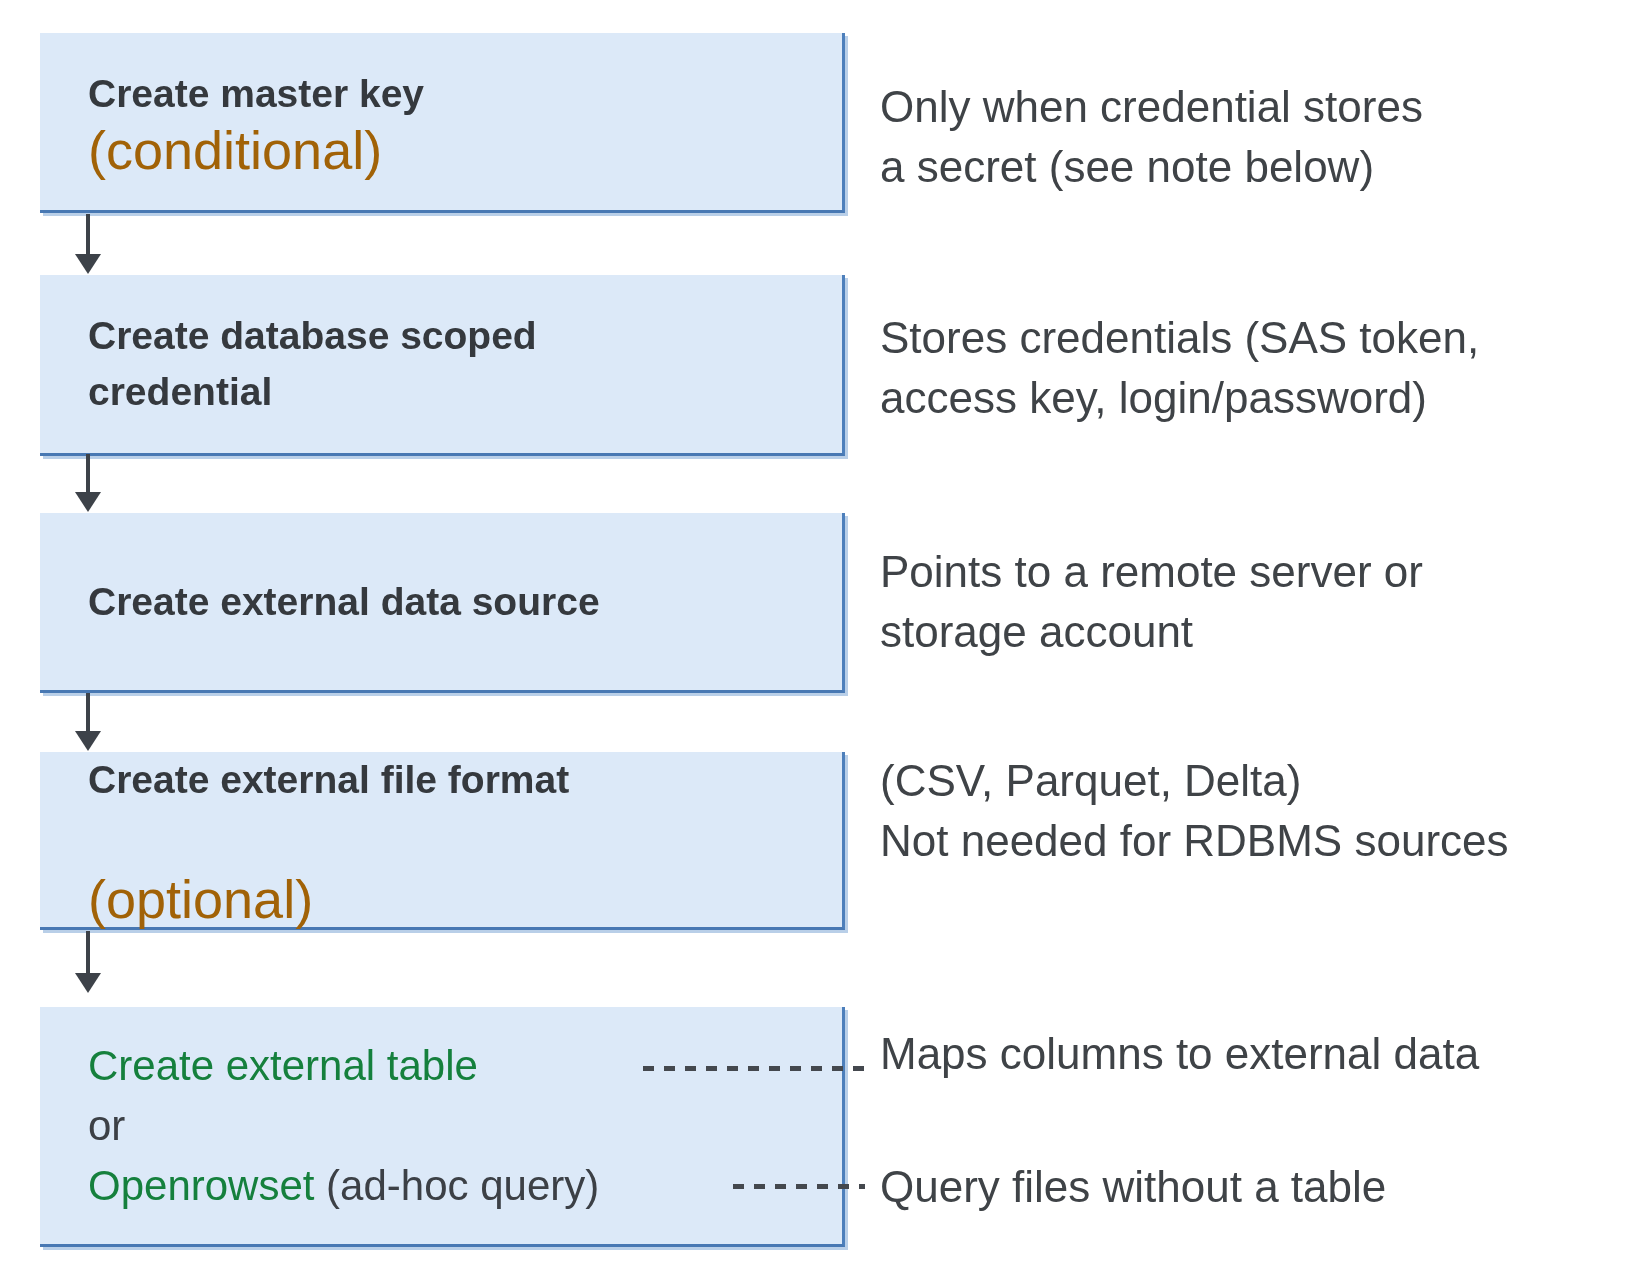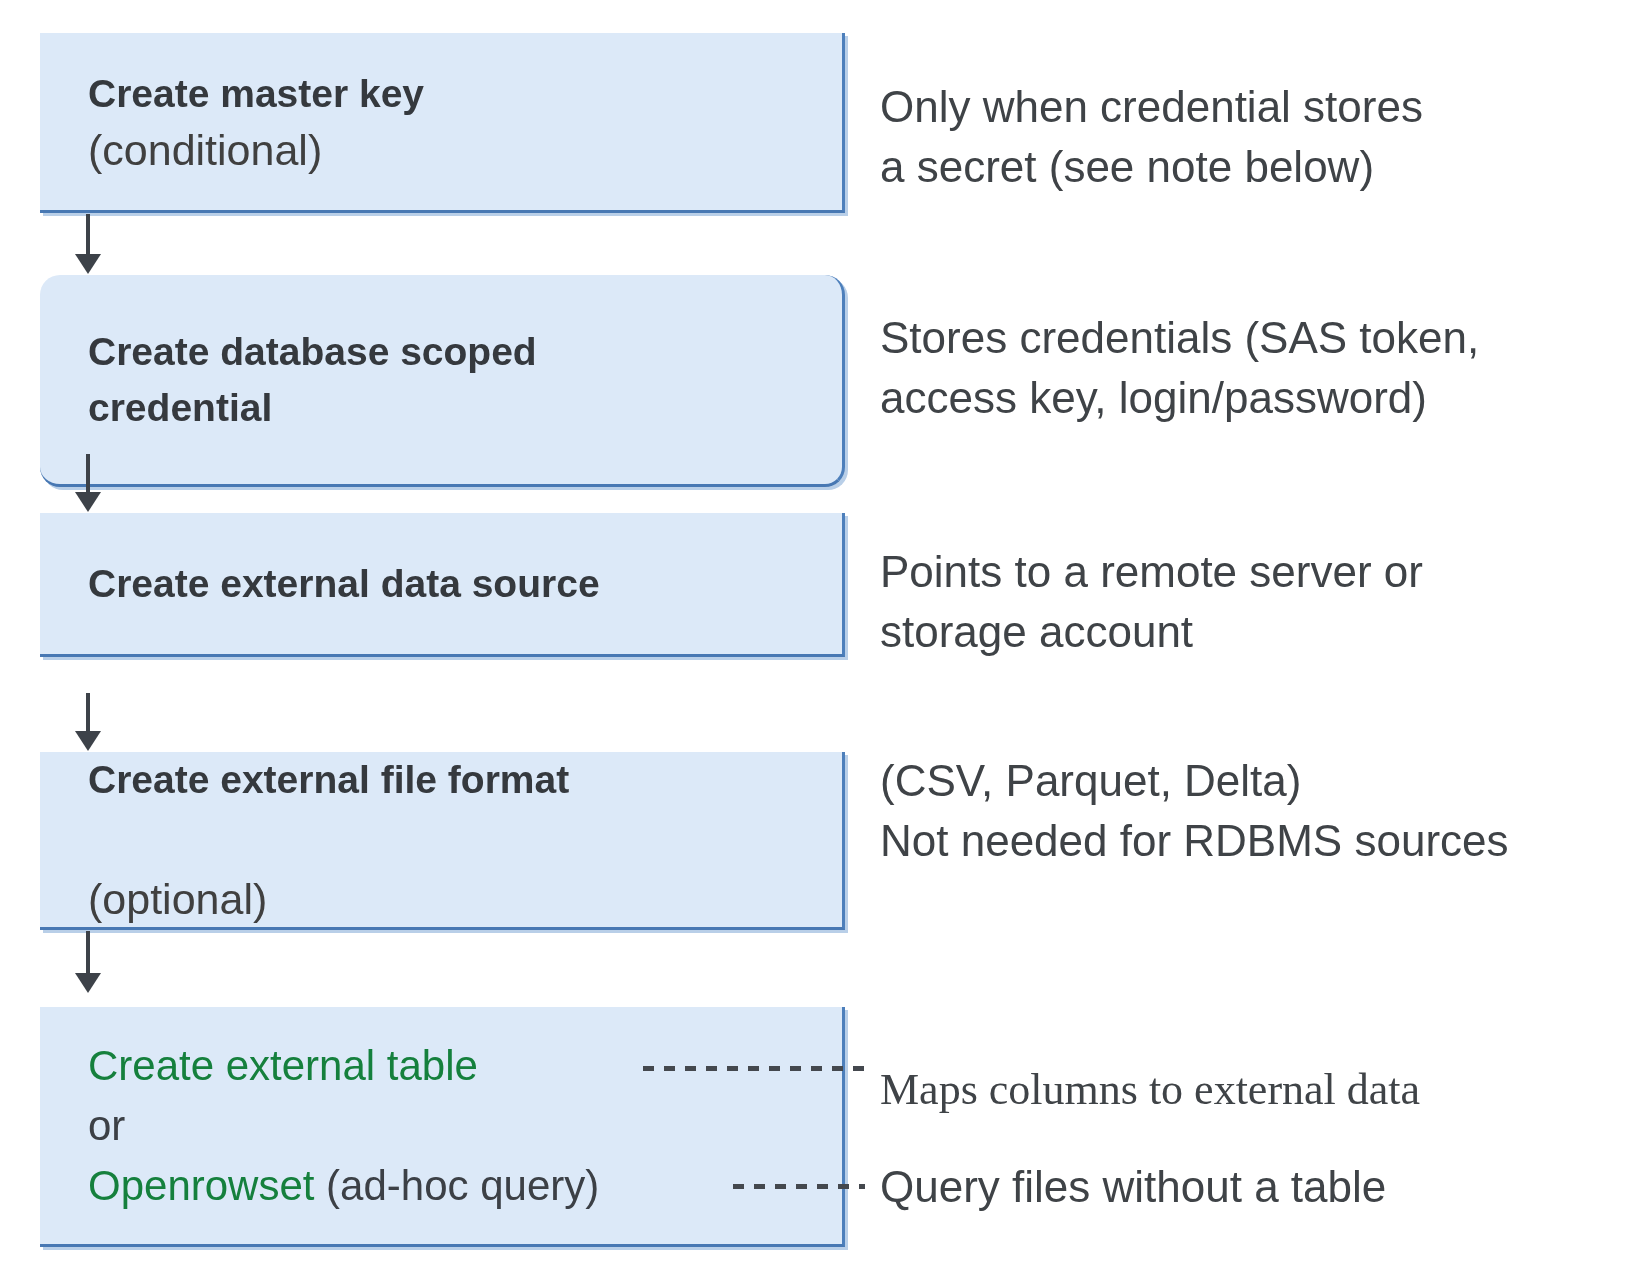--- a/index.html
+++ b/index.html
@@ -32,24 +32,24 @@
     padding-left: 48px;
     color: #35393e;
   }
   .step-title {
     font-size: 39px;
     font-weight: 700;
     line-height: 56px;
     max-width: 620px;
   }
   .step-subtitle {
-    font-size: 43px;
+    font-size: 54px;
     font-weight: 400;
     line-height: 56px;
-    color: #404040;
+    color: #a16207;
   }
   .step-row {
     font-size: 42px;
     line-height: 60px;
     color: #3c4046;
   }
   .step-row .bold { font-weight: 400; color: #15803d; }
   .step-row .regular { font-weight: 400; }
 
   
@@ -98,30 +98,30 @@
   <div class="step-box" style="top:33px; height:180px;">
     <div class="step-title">Create master key</div>
     <div class="step-subtitle">(conditional)</div>
   </div>
 
   <div class="flow-arrow" style="top:214px; height:60px;">
     <div class="stem" style="height:42px;"></div>
     <div class="head"></div>
   </div>
 
-  <div class="step-box" style="top:275px; height:212px;border-radius:20px;">
+  <div class="step-box" style="top:275px; height:181px;">
     <div class="step-title">Create database scoped credential</div>
   </div>
 
   <div class="flow-arrow" style="top:454px; height:58px;">
     <div class="stem" style="height:40px;"></div>
     <div class="head"></div>
   </div>
 
-  <div class="step-box" style="top:513px; height:144px;">
+  <div class="step-box" style="top:513px; height:180px;">
     <div class="step-title">Create external data source</div>
   </div>
 
   <div class="flow-arrow" style="top:693px; height:58px;">
     <div class="stem" style="height:40px;"></div>
     <div class="head"></div>
   </div>
 
   <div class="step-box" style="top:752px; height:178px;justify-content:space-between;">
     <div class="step-title">Create external file format</div>
@@ -161,21 +161,21 @@
   <div class="note" style="top:542px;">
     <div>Points to a remote server or</div>
     <div>storage account</div>
   </div>
 
   <div class="note" style="top:751px;">
     <div>(CSV, Parquet, Delta)</div>
     <div>Not needed for RDBMS sources</div>
   </div>
 
-  <div class="note" style="top:1060px;font-family:Liberation Serif, serif;">
+  <div class="note" style="top:1024px;">
     <div>Maps columns to external data</div>
   </div>
 
   <div class="note" style="top:1157px;">
     <div>Query files without a table</div>
   </div>
 
 </div>
 
 </body></html>

